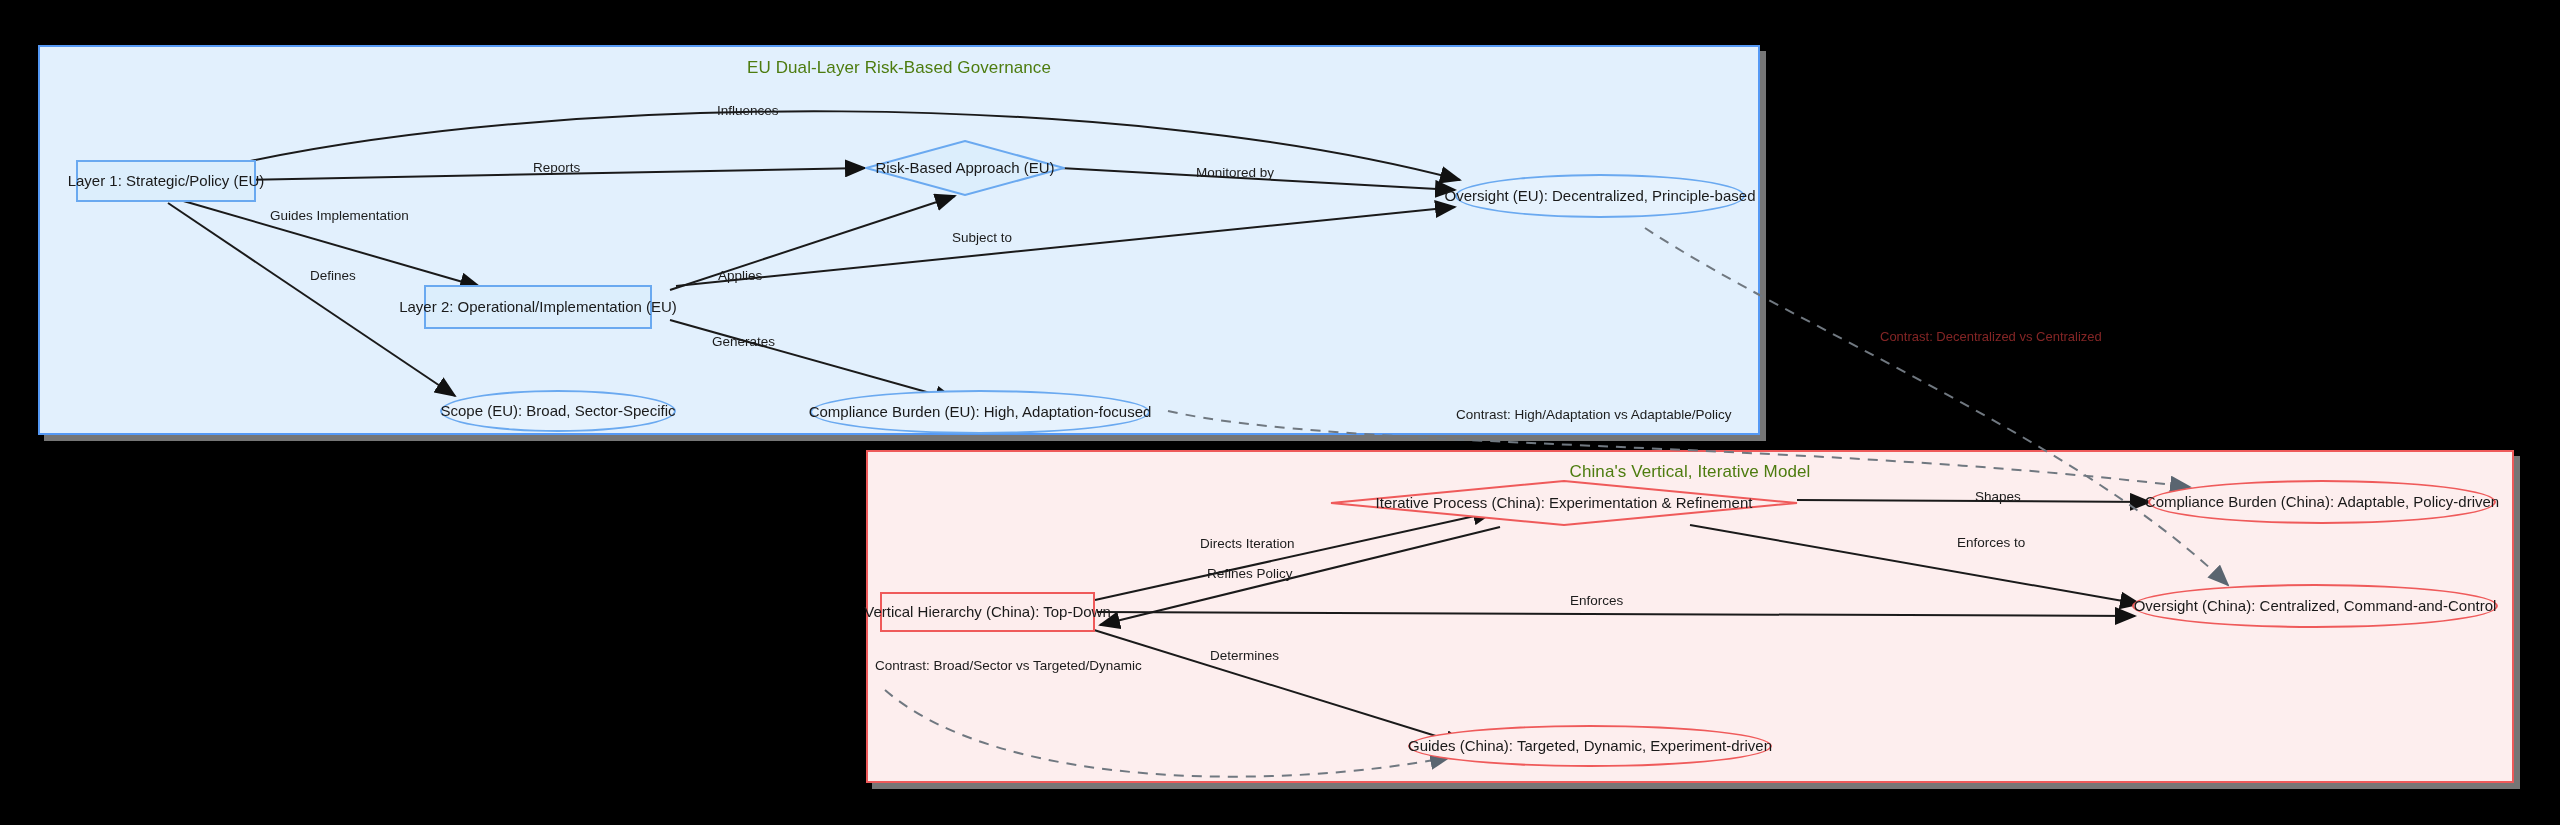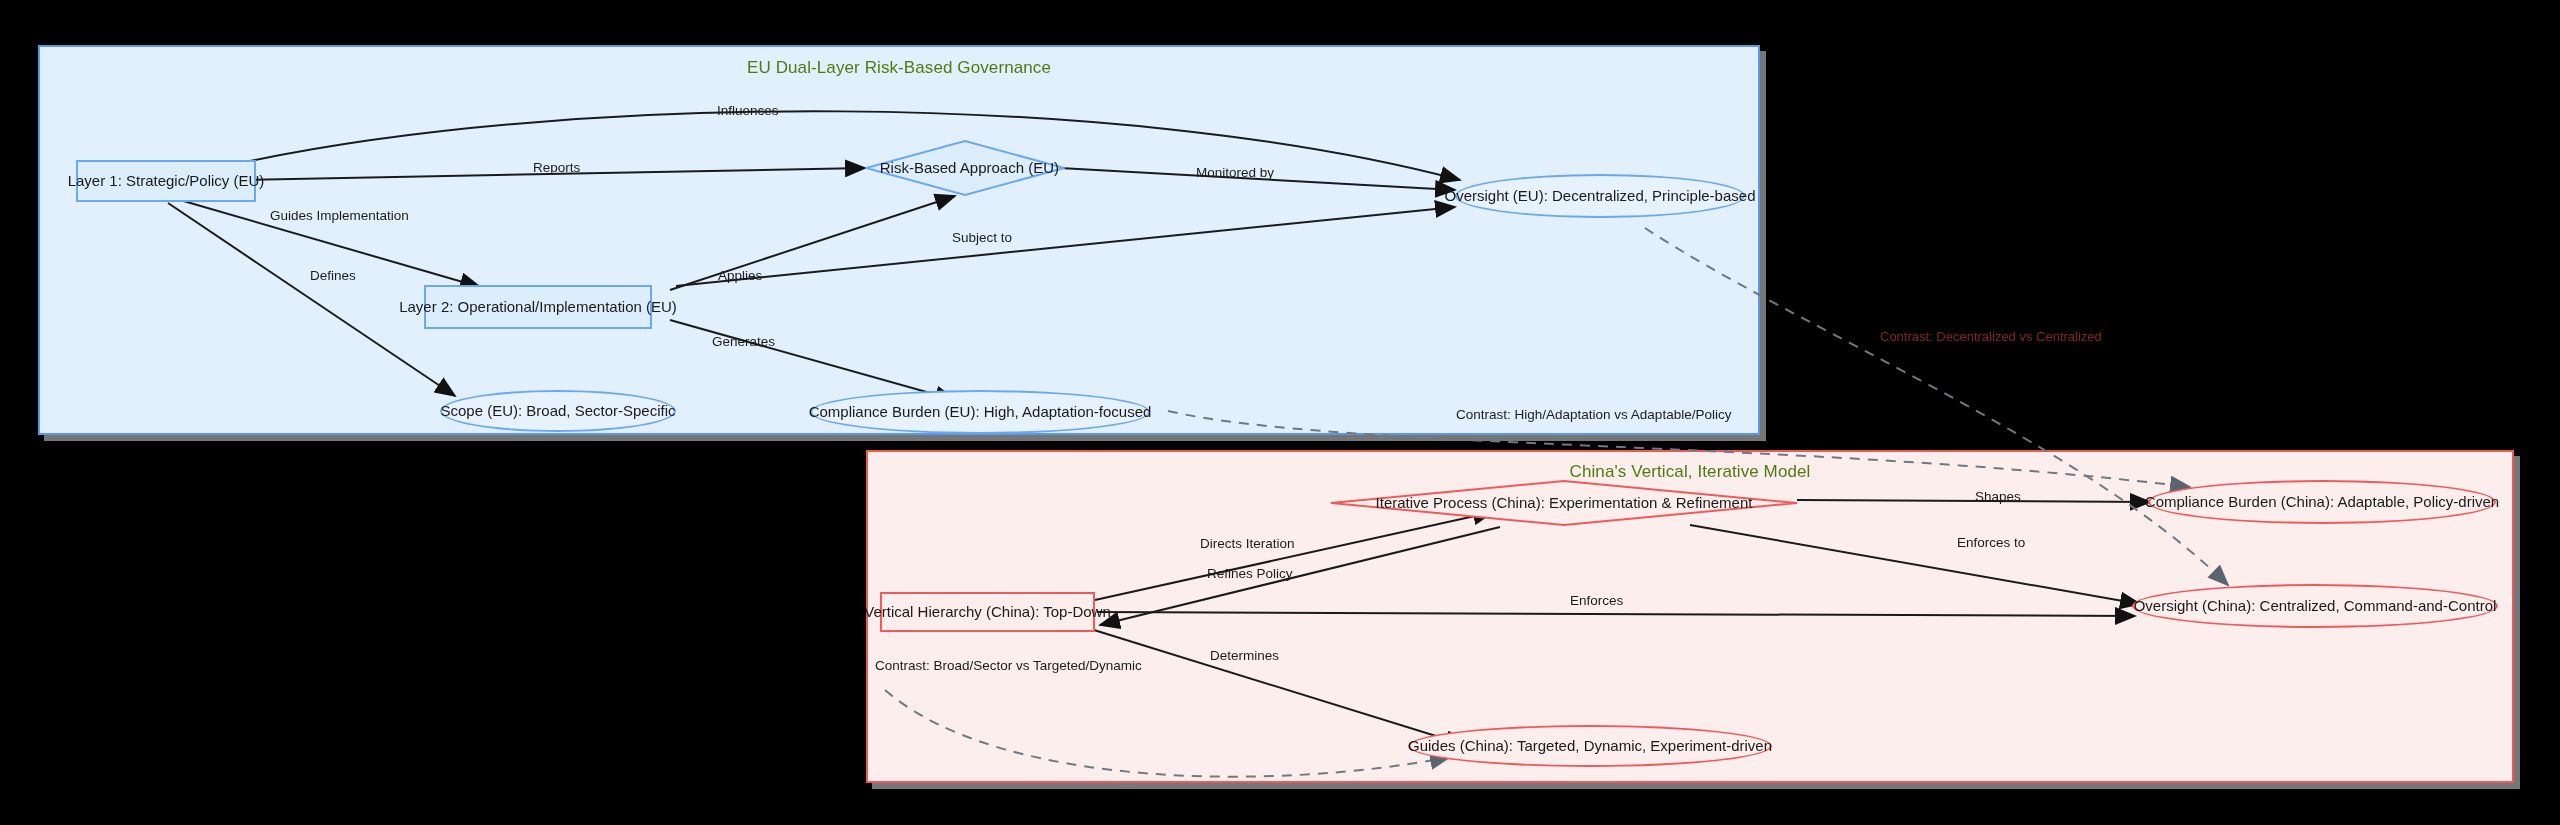--- a/index.html
+++ b/index.html
@@ -173,21 +173,21 @@
   </svg>
 
   <div class="node rect-eu" style="left:56px; top:160px; width:180px; height:42px;margin-left:20px;">
     <span class="node-label">Layer 1: Strategic/Policy (EU)</span>
   </div>
 
   <div class="node rect-eu" style="left:424px; top:285px; width:228px; height:44px;">
     <span class="node-label">Layer 2: Operational/Implementation (EU)</span>
   </div>
 
-  <div class="node dia-eu" style="left:865px; top:140px; width:200px; height:56px;justify-content:flex-end;">
+  <div class="node dia-eu" style="left:865px; top:140px; width:200px; height:56px;">
     <svg class="dia-shape" viewBox="0 0 200 56" preserveAspectRatio="none">
       <polygon points="100,1 199,28 100,55 1,28" fill="#dceefc" stroke="#6aa9f0" stroke-width="2"></polygon>
     </svg>
     <span class="node-label">Risk-Based Approach (EU)</span>
   </div>
 
   <div class="node ell-eu" style="left:1455px; top:174px; width:290px; height:44px;">
     <span class="node-label">Oversight (EU): Decentralized, Principle-based</span>
   </div>
 

